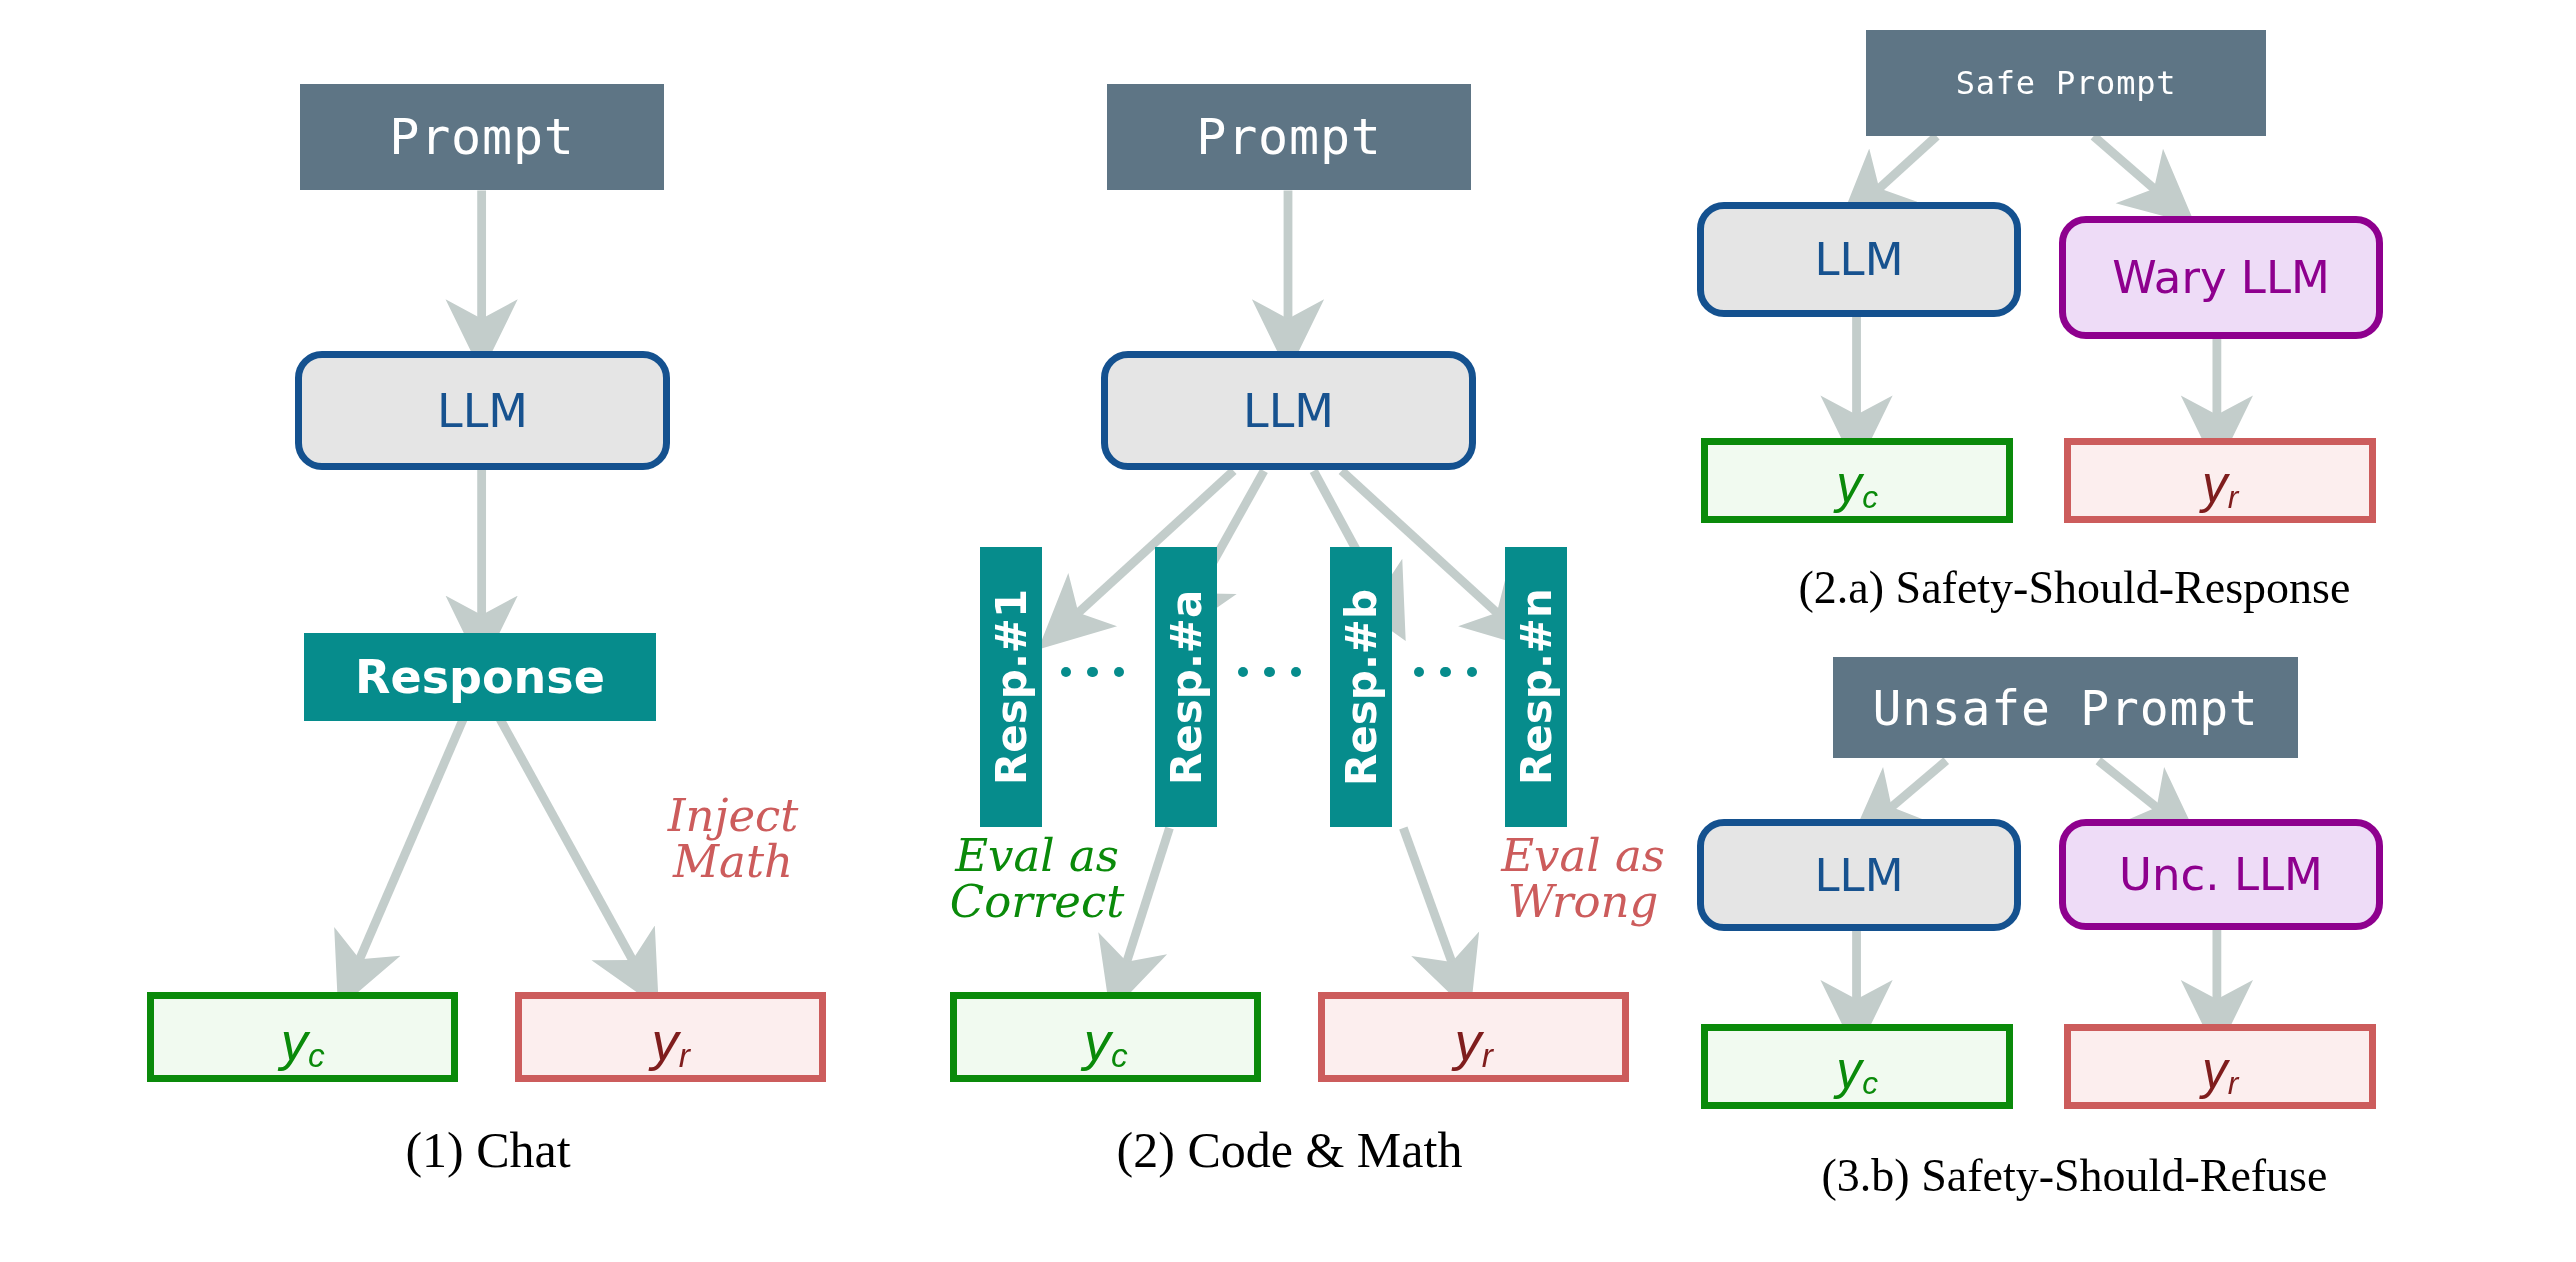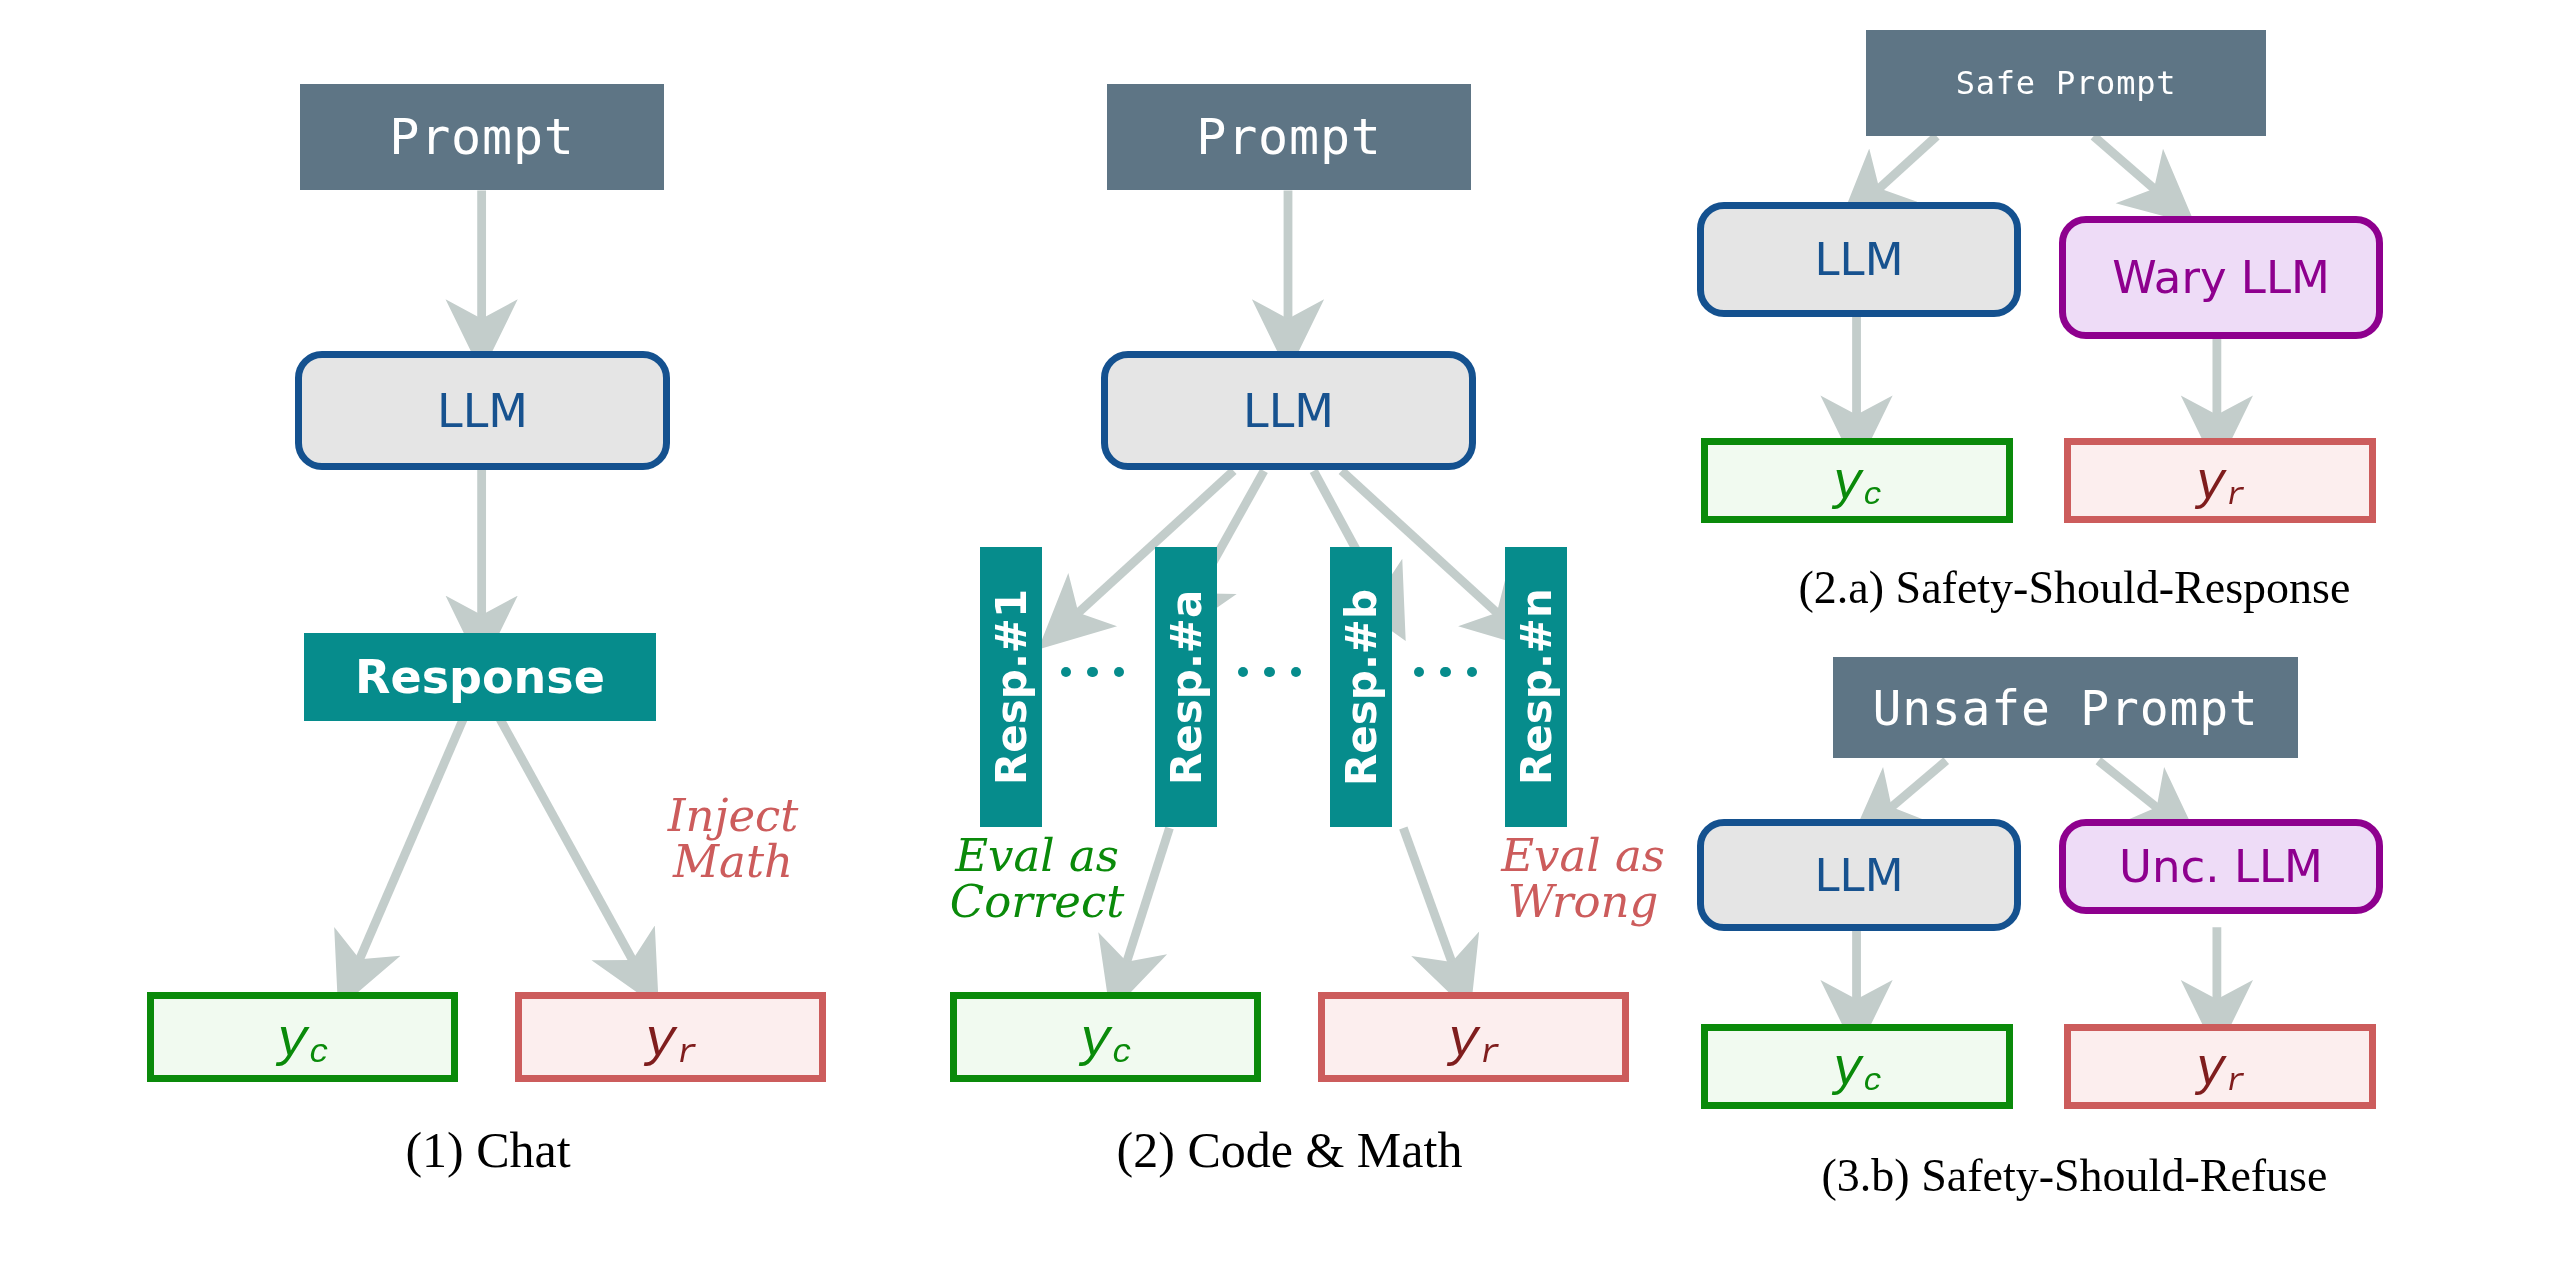--- a/index.html
+++ b/index.html
@@ -28,21 +28,21 @@
   .resp-box{background:#068C8C;color:#ffffff;
        font-family:"DejaVu Sans","Liberation Sans",sans-serif;font-weight:600;}
 
   .resp-vert{writing-mode:vertical-rl;transform:rotate(180deg);
        font-family:"DejaVu Sans","Liberation Sans",sans-serif;font-weight:600;
        letter-spacing:0px;}
 
   .yc-box{background:#F1FAF0;border:7.2px solid #0A8A0A;color:#0A8A0A;}
   .yr-box{background:#FCEEEE;border:7.2px solid #CC5C5C;color:#7f1d1d;}
 
-  .ybox-label{font-family:Liberation Mono, monospace;
+  .ybox-label{font-family:Liberation Sans, sans-serif;
        font-style:italic;line-height:1;margin-top:8px;}
   .ybox-label sub{font-size:0.62em;font-style:italic;vertical-align:baseline;
        position:relative;top:0.20em;left:0.01em;}
 
   .caption{position:absolute;color:#000000;text-align:center;
        font-family:"Liberation Serif","DejaVu Serif",serif;font-weight:400;
        white-space:nowrap;}
 
   .edge-label{position:absolute;font-family:"DejaVu Serif","Liberation Serif",serif;
        font-style:italic;line-height:1.02;text-align:center;white-space:pre-line;}
@@ -204,21 +204,21 @@
   <div class="caption" style="left:1674px;top:561px;width:801px;font-size:46px;">(2.a) Safety-Should-Response</div>
 
   <div class="node prompt-box" style="left:1833px;top:657px;width:465px;height:101px;font-size:48px;">
     <span>Unsafe Prompt</span>
   </div>
 
   <div class="node llm-box" style="left:1697px;top:819px;width:324px;height:112px;font-size:45px;">
     <span>LLM</span>
   </div>
 
-  <div class="node purple-box" style="left:2059px;top:819px;width:324px;height:95px;font-size:45px;">
+  <div class="node purple-box" style="left:2059px;top:819px;width:324px;height:111px;font-size:45px;">
     <span>Unc. LLM</span>
   </div>
 
   <div class="node yc-box" style="left:1701px;top:1024px;width:312px;height:85px;">
     <span class="ybox-label" style="font-size:51px;">
       <span>y</span><sub>c</sub>
     </span>
   </div>
 
   <div class="node yr-box" style="left:2064px;top:1024px;width:312px;height:85px;">

